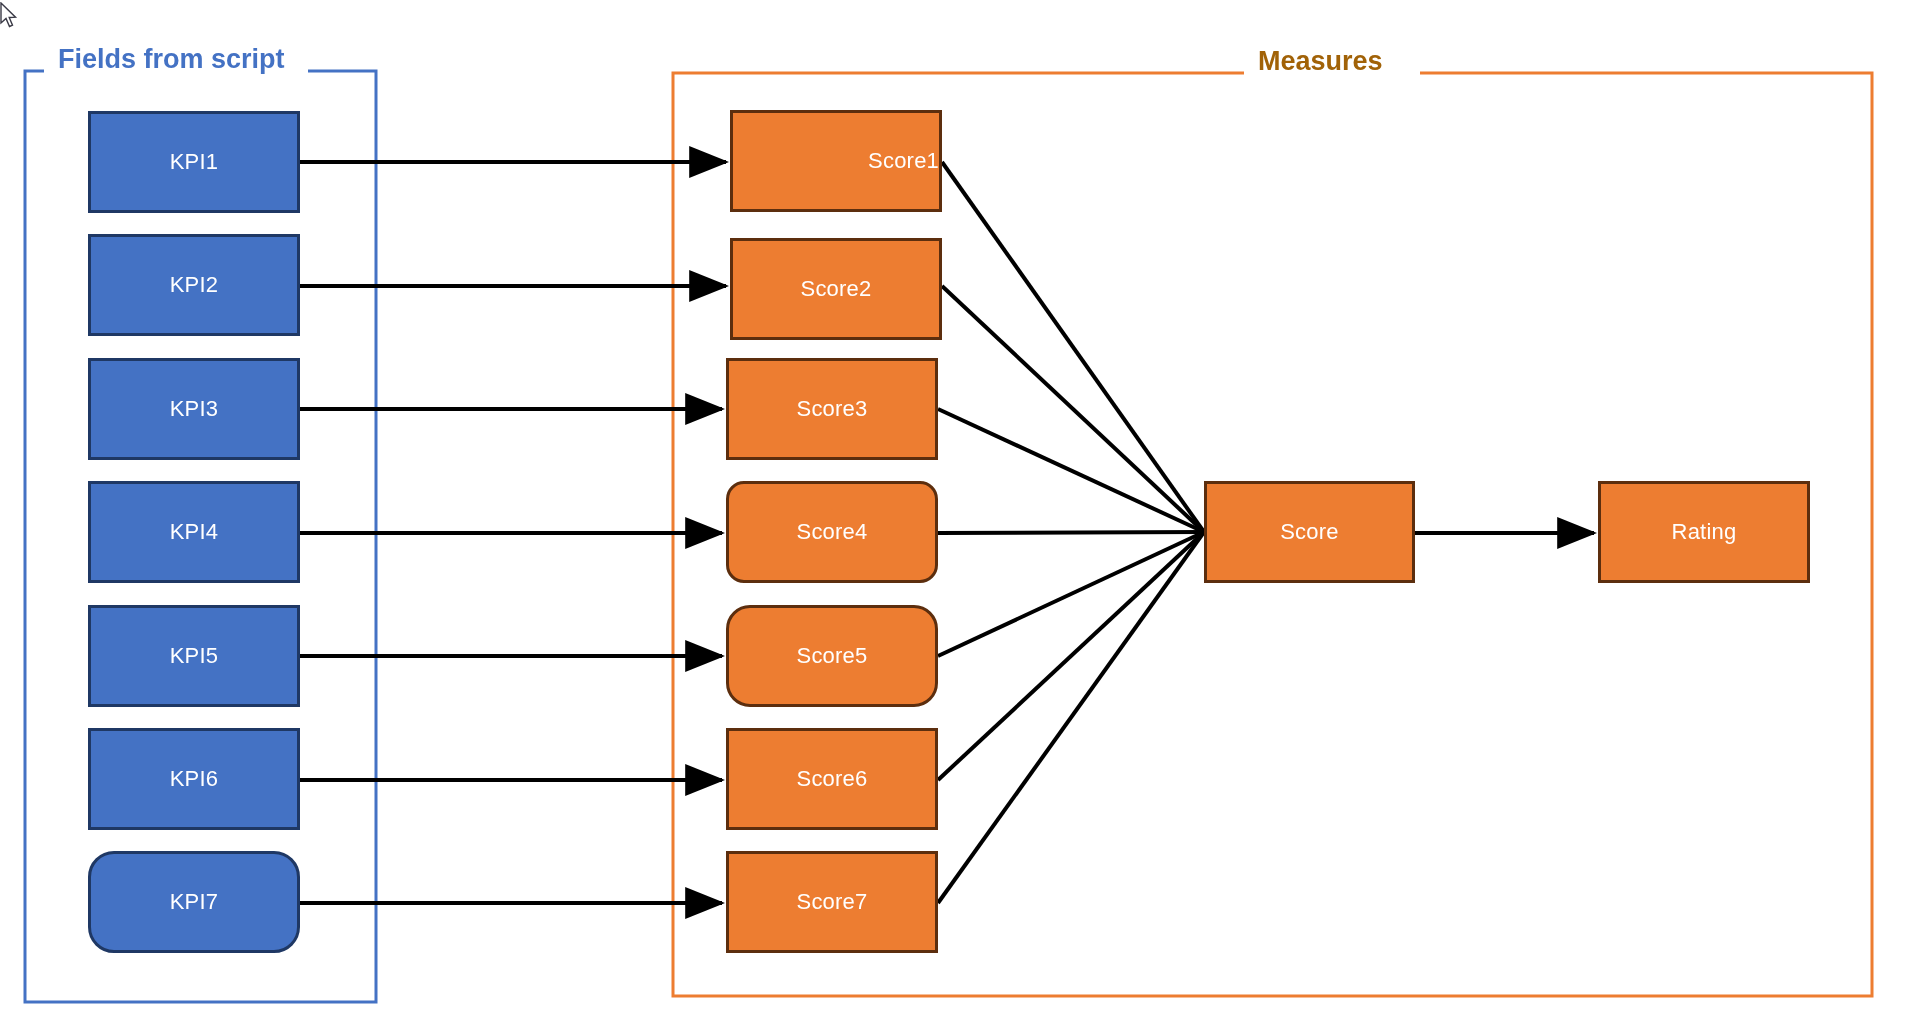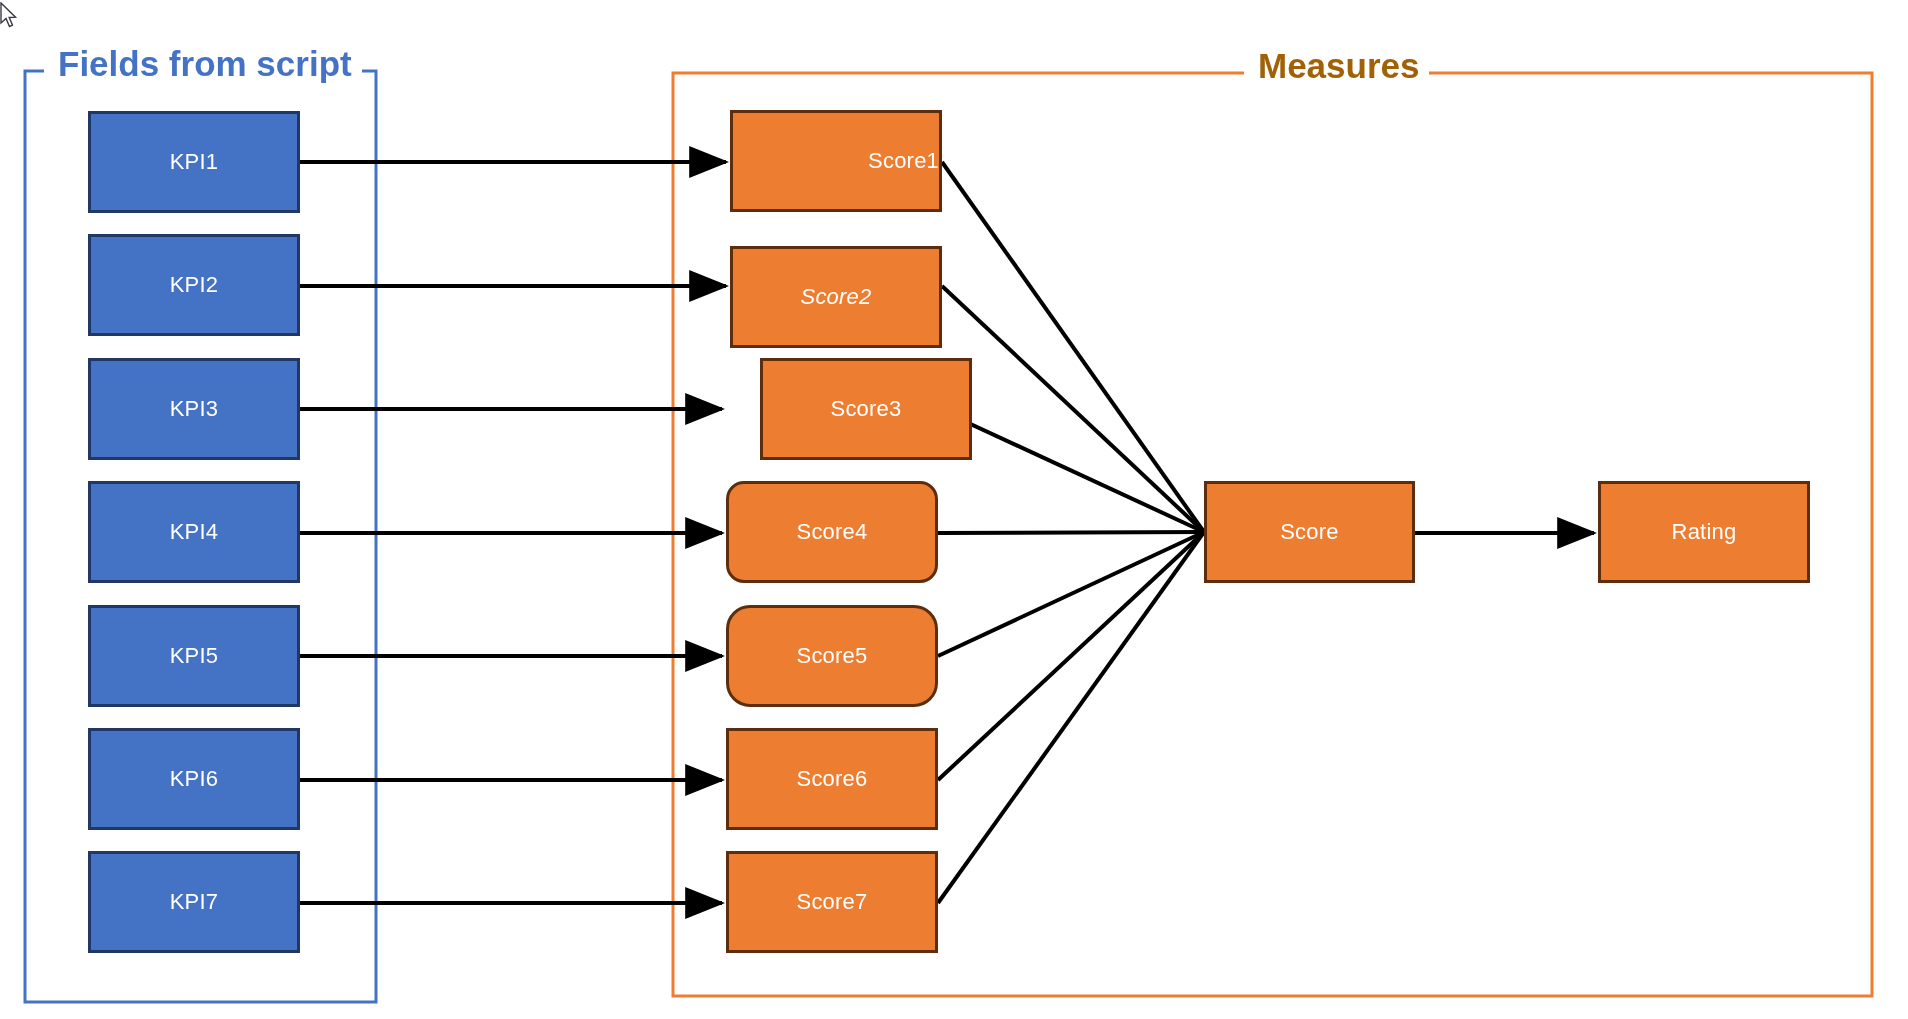--- a/index.html
+++ b/index.html
@@ -20,21 +20,21 @@
   svg.layer {
     position: absolute;
     left: 0;
     top: 0;
     width: 1908px;
     height: 1019px;
   }
   .group-label {
     position: absolute;
     font-weight: bold;
-    font-size: 35px;
+    font-size: 27px;
     background: #ffffff;
     padding: 0 10px;
     white-space: nowrap;
     line-height: 1;
   }
   .node {
     position: absolute;
     box-sizing: border-box;
     display: flex;
     align-items: center;
@@ -111,30 +111,30 @@
       </div>
       <div class="node kpi" style="left: 88px; top: 481px; width: 212px; height: 102px; justify-content: center;">
         <span>KPI4</span>
       </div>
       <div class="node kpi" style="left: 88px; top: 605px; width: 212px; height: 102px;">
         <span>KPI5</span>
       </div>
       <div class="node kpi" style="left: 88px; top: 728px; width: 212px; height: 102px;">
         <span>KPI6</span>
       </div>
-      <div class="node kpi" style="left: 88px; top: 851px; width: 212px; height: 102px;">
+      <div class="node kpi" style="left: 88px; top: 851px; width: 212px; height: 102px; border-radius: 26px;">
         <span>KPI7</span>
       </div>
       <div class="node score" style="left: 730px; top: 110px; width: 212px; height: 102px; justify-content: flex-end;">
         <span>Score1</span>
       </div>
-      <div class="node score" style="left: 730px; top: 246px; width: 212px; height: 102px; font-style: italic;">
+      <div class="node score" style="left: 730px; top: 238px; width: 212px; height: 102px;">
         <span>Score2</span>
       </div>
-      <div class="node score" style="left: 726px; top: 358px; width: 212px; height: 102px; margin-left: 34px;">
+      <div class="node score" style="left: 726px; top: 358px; width: 212px; height: 102px;">
         <span>Score3</span>
       </div>
       <div class="node score" style="left: 726px; top: 481px; width: 212px; height: 102px; border-radius: 18px;">
         <span>Score4</span>
       </div>
       <div class="node score" style="left: 726px; top: 605px; width: 212px; height: 102px; border-radius: 24px;">
         <span>Score5</span>
       </div>
       <div class="node score" style="left: 726px; top: 728px; width: 212px; height: 102px;">
         <span>Score6</span>

